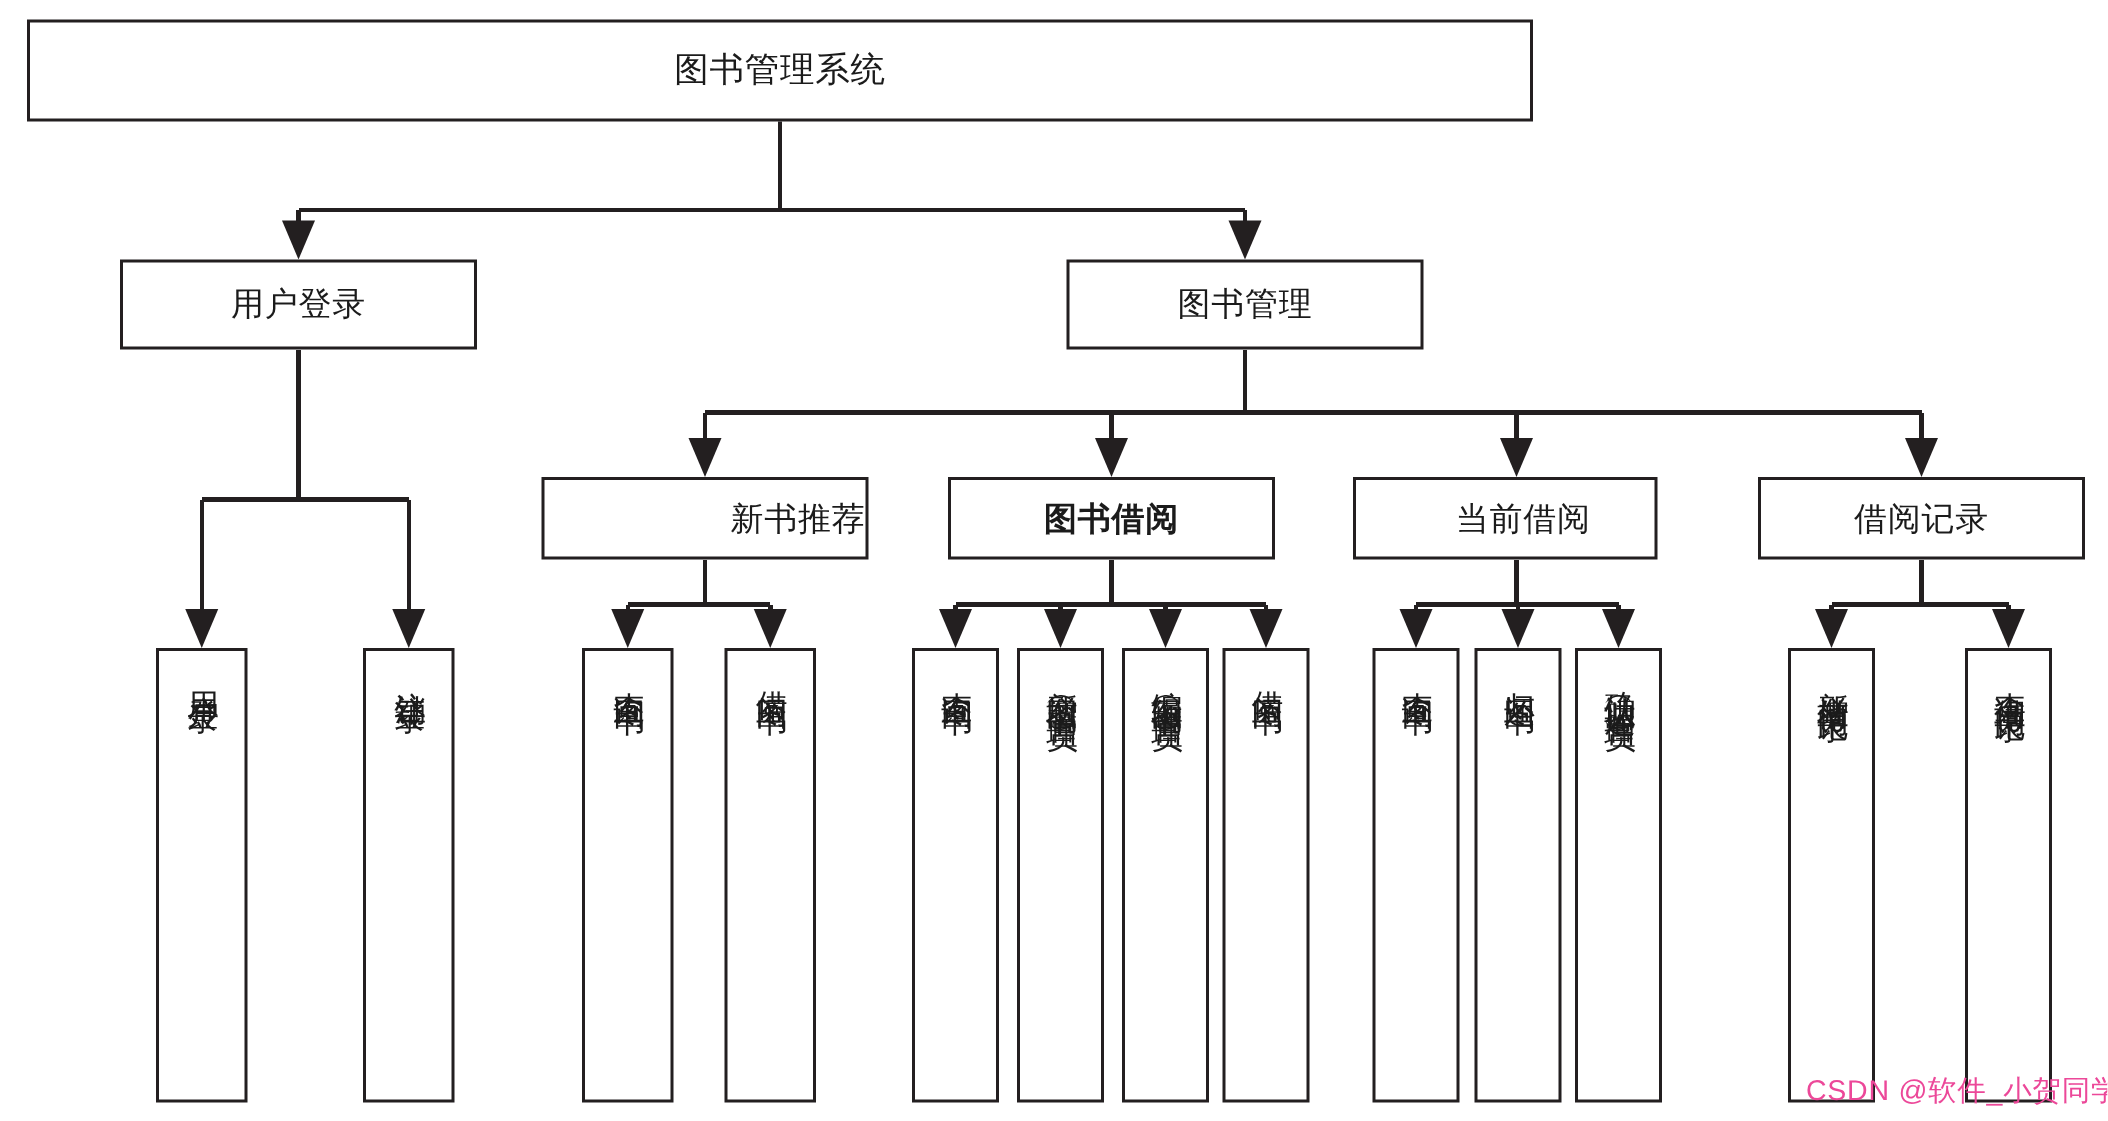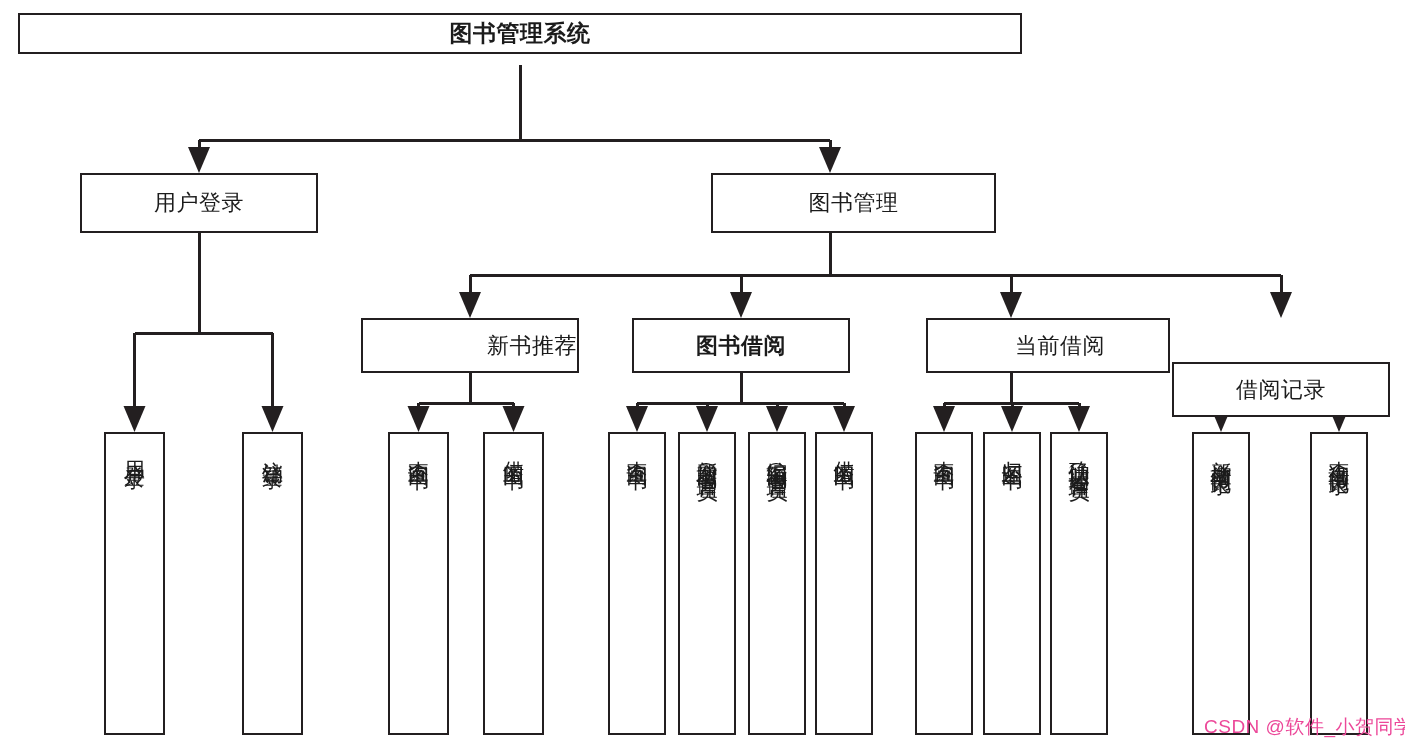--- a/index.html
+++ b/index.html
@@ -124,39 +124,39 @@
       <polygon points="1068,406 1090,406 1079,432" fill="#231f20"></polygon>
       <line x1="1281" y1="373" x2="1281" y2="403" stroke="#231f20" stroke-width="3" shape-rendering="crispEdges"></line>
       <line x1="1221" y1="403" x2="1339" y2="403" stroke="#231f20" stroke-width="3" shape-rendering="crispEdges"></line>
       <line x1="1221" y1="403" x2="1221" y2="408" stroke="#231f20" stroke-width="3" shape-rendering="crispEdges"></line>
       <polygon points="1210,406 1232,406 1221,432" fill="#231f20"></polygon>
       <line x1="1339" y1="403" x2="1339" y2="408" stroke="#231f20" stroke-width="3" shape-rendering="crispEdges"></line>
       <polygon points="1328,406 1350,406 1339,432" fill="#231f20"></polygon>
     </svg>
 
   <div id="node-layer">
-      <div class="node horiz title" style="left: 18px; top: 13px; width: 1004px; height: 41px; font-weight: bold;">
+      <div class="node horiz title" style="left: 18px; top: 13px; width: 1004px; height: 68px;">
         <span class="label">图书管理系统</span>
       </div>
       <div class="node horiz" style="left: 80px; top: 173px; width: 238px; height: 60px;">
         <span class="label">用户登录</span>
       </div>
-      <div class="node horiz" style="left: 711px; top: 173px; width: 285px; height: 60px;">
+      <div class="node horiz" style="left: 711px; top: 173px; width: 238px; height: 60px;">
         <span class="label">图书管理</span>
       </div>
       <div class="node horiz" style="left: 361px; top: 318px; width: 218px; height: 55px; justify-content: flex-end;">
         <span class="label">新书推荐</span>
       </div>
       <div class="node horiz" style="left: 632px; top: 318px; width: 218px; height: 55px; font-weight: bold;">
         <span class="label">图书借阅</span>
       </div>
-      <div class="node horiz" style="left: 926px; top: 318px; width: 244px; height: 55px; padding-left: 24px;">
+      <div class="node horiz" style="left: 902px; top: 318px; width: 203px; height: 55px; padding-left: 24px;">
         <span class="label">当前借阅</span>
       </div>
-      <div class="node horiz" style="left: 1172px; top: 318px; width: 218px; height: 55px; margin-top: 44px;">
+      <div class="node horiz" style="left: 1172px; top: 318px; width: 218px; height: 55px;">
         <span class="label">借阅记录</span>
       </div>
       <div class="node vert" style="left: 104px; top: 432px; width: 61px; height: 303px;">
         <span class="label">用户登录</span>
       </div>
       <div class="node vert" style="left: 242px; top: 432px; width: 61px; height: 303px;">
         <span class="label">注销登录</span>
       </div>
       <div class="node vert" style="left: 388px; top: 432px; width: 61px; height: 303px;">
         <span class="label">查询图书</span>

